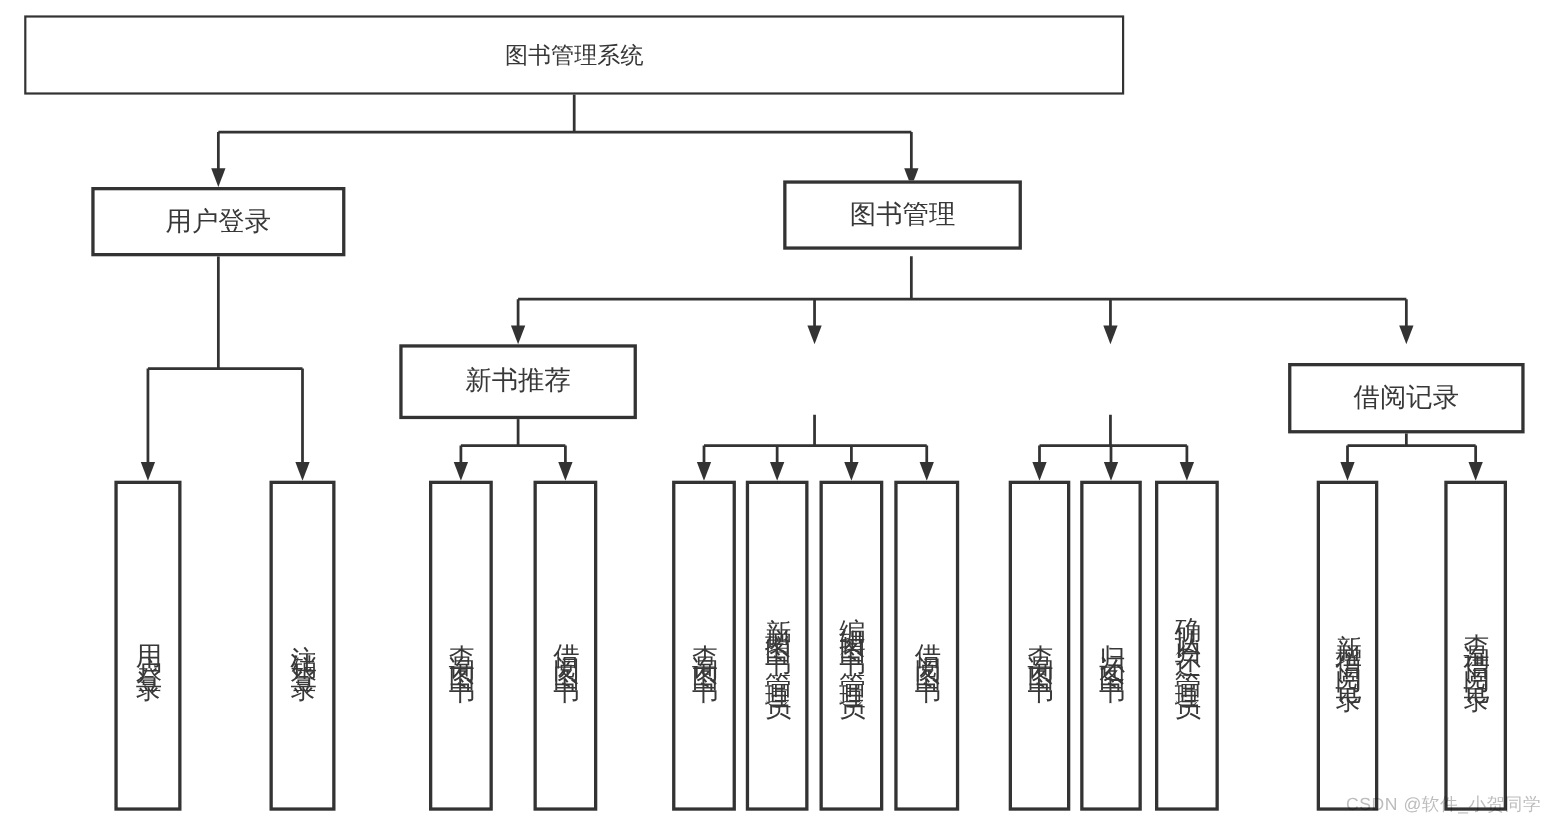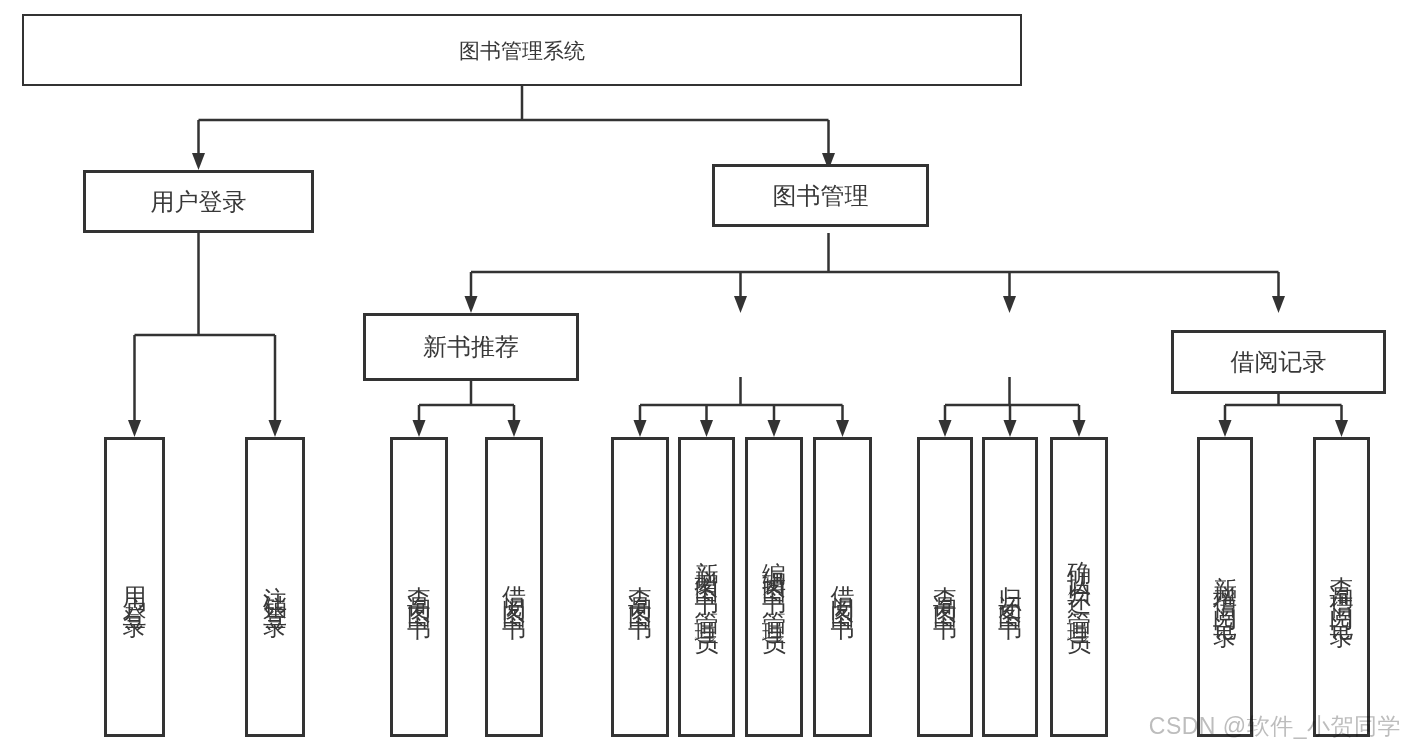--- a/index.html
+++ b/index.html
@@ -53,21 +53,21 @@
     white-space: normal;
   }
   .root-node {
     border-width: 2.5px;
     font-size: 21px;
   }
   .watermark {
     position: absolute;
     right: 4px;
     bottom: 5px;
-    font-size: 23px;
+    font-size: 16px;
     color: #bdbdbd;
     letter-spacing: 0.5px;
     z-index: 3;
     mix-blend-mode: multiply;
     white-space: nowrap;
   }
 </style>
 </head>
 <body>
 

